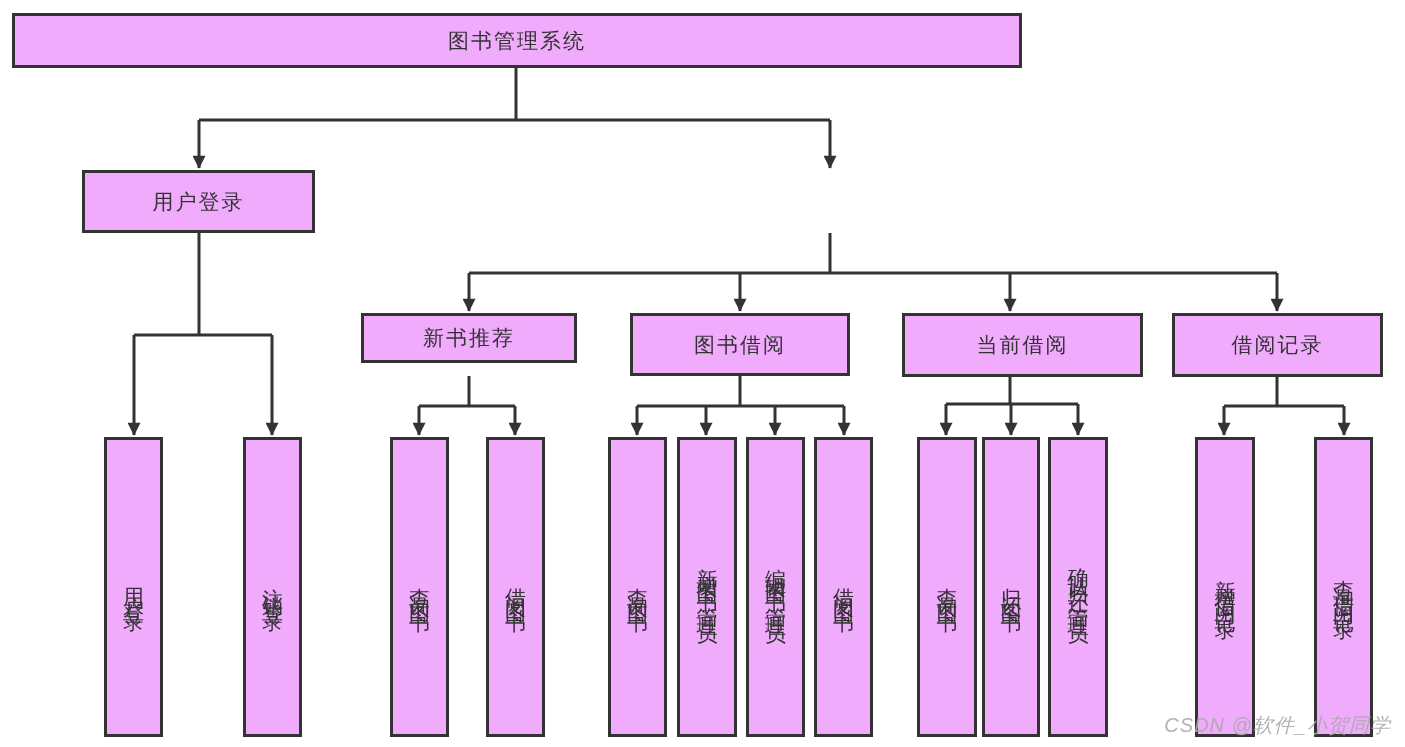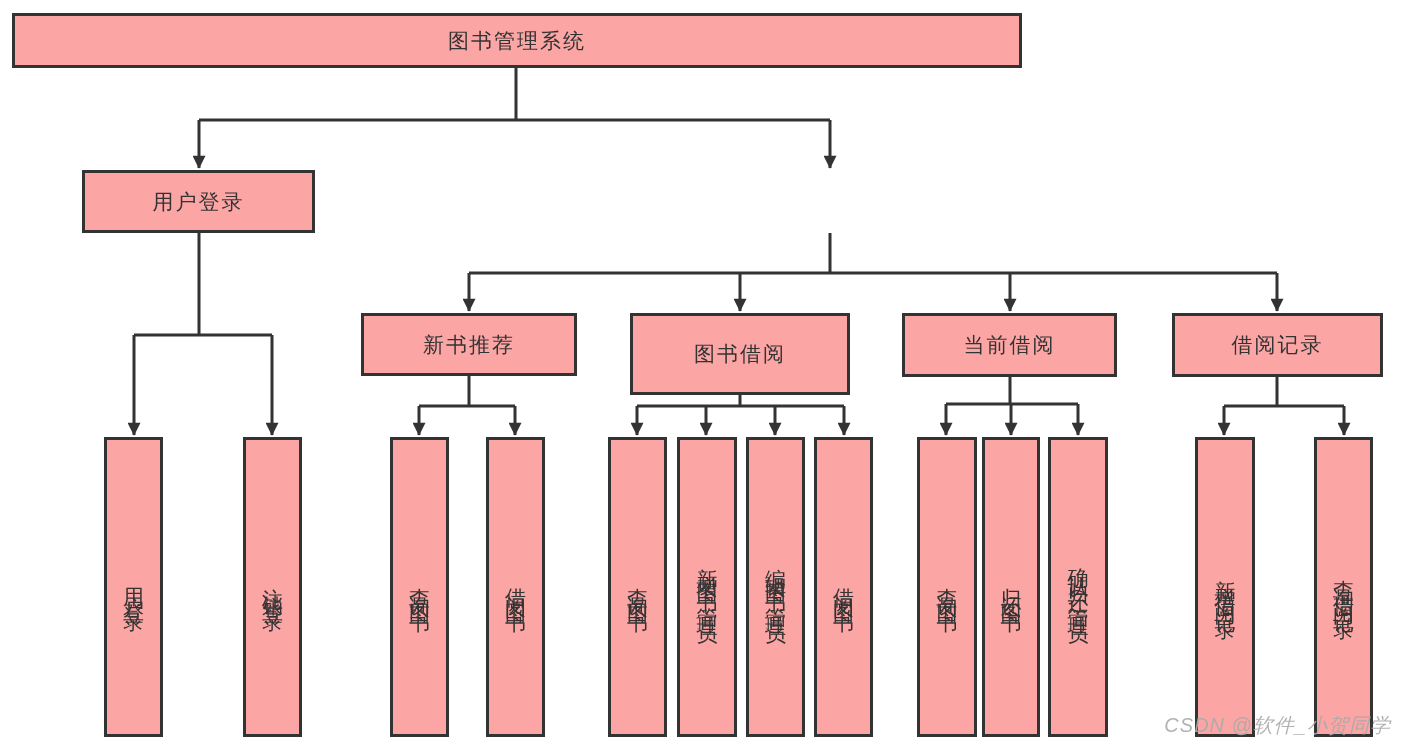--- a/index.html
+++ b/index.html
@@ -2,21 +2,21 @@
 <html><head>
 <meta charset="utf-8">
 <style>
   html,body{margin:0;padding:0;background:#ffffff;}
   .canvas{
     position:relative;width:1405px;height:747px;background:#ffffff;
     font-family:"Liberation Sans",sans-serif;overflow:hidden;
   }
   .connectors{position:absolute;left:0;top:0;}
   .node{
-    position:absolute;background:#fca5a5;border:3px solid #333333;
+    position:absolute;background:#f0abfc;border:3px solid #333333;
     box-sizing:border-box;display:flex;align-items:center;justify-content:center;
     color:#333333;font-size:21px;letter-spacing:2px;text-align:center;
   }
   .node span{display:block;}
   .leaf span{
     writing-mode:vertical-rl;text-orientation:mixed;
     letter-spacing:8px;line-height:1.15;
   }
   .watermark{
     position:absolute;right:14px;bottom:8px;
@@ -73,27 +73,27 @@
   </svg>
 
   <div class="node" style="left:12px;top:13px;width:1010px;height:55px">
     <span>图书管理系统</span>
   </div>
 
   <div class="node" style="left:82px;top:170px;width:233px;height:63px">
     <span>用户登录</span>
   </div>
 
-  <div class="node" style="left:361px;top:313px;width:216px;height:63px">
+  <div class="node" style="left:361px;top:313px;width:216px;height:50px">
     <span>新书推荐</span>
   </div>
-  <div class="node" style="left:630px;top:313px;width:220px;height:82px">
+  <div class="node" style="left:630px;top:313px;width:220px;height:63px">
     <span>图书借阅</span>
   </div>
-  <div class="node" style="left:902px;top:313px;width:215px;height:64px">
+  <div class="node" style="left:902px;top:313px;width:241px;height:64px">
     <span>当前借阅</span>
   </div>
   <div class="node" style="left:1172px;top:313px;width:211px;height:64px">
     <span>借阅记录</span>
   </div>
 
   <div class="node leaf" style="left:104px;top:437px;width:59px;height:300px">
     <span>用户登录</span>
   </div>
   <div class="node leaf" style="left:243px;top:437px;width:59px;height:300px">

